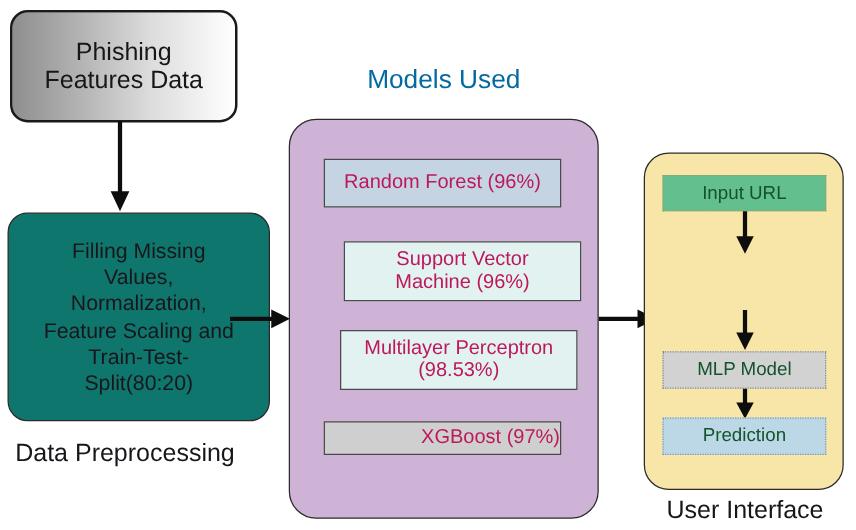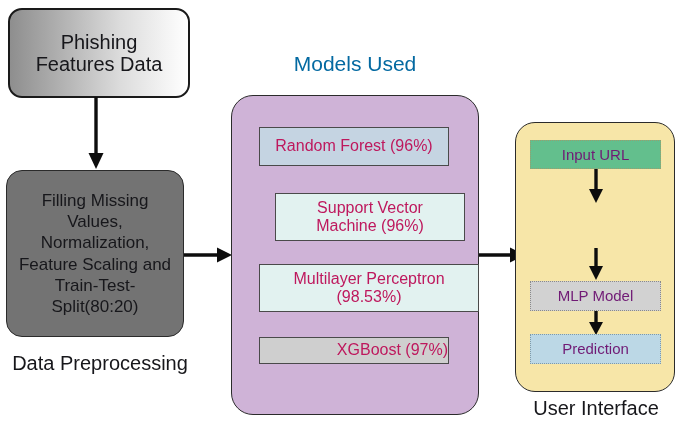--- a/index.html
+++ b/index.html
@@ -26,24 +26,24 @@
     border-radius: 14px;
     background: linear-gradient(to right, #8e8e8e 0%, #b9b9b9 35%, #dcdcdc 62%, #f4f4f4 88%, #ffffff 100%);
     display: flex; align-items: center; justify-content: center;
     text-align: center;
     font-size: 20px; line-height: 1.12; color: #17171b;
   }
   #source-box .lbl { padding: 0 8px; }
 
   
   #preprocess-box {
-    left: 6px; top: 170px; width: 178px; height: 167px;
+    left: 6px; top: 170px; width: 210px; height: 167px;
     border: 1.6px solid #2b2b2b;
     border-radius: 16px;
-    background: #737373;
+    background: #0f766e;
     display: flex; align-items: center; justify-content: center;
     text-align: center;
     font-size: 17px; line-height: 1.24; color: #17171b;
   }
   #preprocess-box .lbl { padding: 0 5px; }
 
   #preprocess-caption {
     left: 0px; top: 352px; width: 200px;
     text-align: center;
     font-size: 20px; color: #17171b;
@@ -62,34 +62,34 @@
     background: #cfb3d7;
   }
   .model-box {
     border: 1.4px solid #4a4a4a;
     display: flex; align-items: center; justify-content: center;
     text-align: center;
     font-size: 16px; line-height: 1.15; color: #be185d;
   }
   #model-random-forest { left: 259px; top: 127px; width: 190px; height: 39px; background: #c5d4e2; }
   #model-svm          { left: 259px; top: 193px; width: 190px; height: 48px; background: #e2f2f0; margin-left: 16px; }
-  #model-mlp          { left: 259px; top: 264px; width: 220px; height: 48px; background: #e2f2f0; }
+  #model-mlp          { left: 272px; top: 264px; width: 190px; height: 48px; background: #e2f2f0; }
   #model-xgboost      { left: 259px; top: 337px; width: 190px; height: 27px; background: #cfcfcf; justify-content: flex-end; }
 
   
   #ui-container {
     left: 515px; top: 122px; width: 160px; height: 270px;
     border: 1.8px solid #2b2b2b;
     border-radius: 20px;
     background: #f7e6a8;
   }
   .ui-box {
     display: flex; align-items: center; justify-content: center;
     text-align: center;
-    font-size: 15px; line-height: 1.17; color: #701a75;
+    font-size: 15px; line-height: 1.17; color: #14532d;
   }
   #ui-input-url {
     left: 530px; top: 140px; width: 131px; height: 29px;
     background: #63bf8d; border: 1px dotted #9b9b6e;
   }
   #ui-feature-extraction {
     left: 530px; top: 204px; width: 131px; height: 44px;
     background: #a4aedd; border: 1px dotted #6f6f8a;
   }
   #ui-mlp-model {

